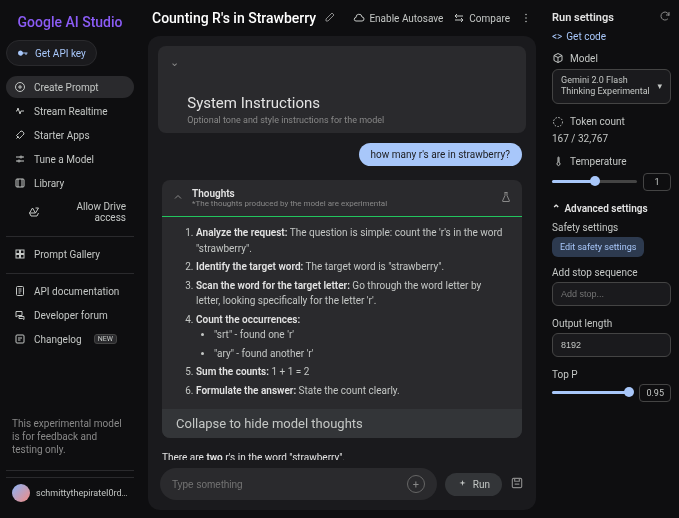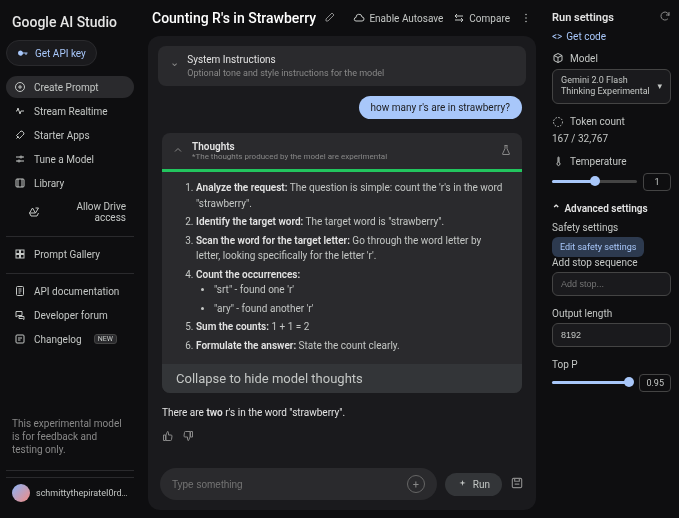--- a/index.html
+++ b/index.html
@@ -1,21 +1,21 @@
 <!DOCTYPE html>
 <html><head>
 <meta charset="utf-8">
 <style>
 * { margin: 0; padding: 0; box-sizing: border-box; }
 body { font-family: -apple-system, BlinkMacSystemFont, "Segoe UI", Roboto, sans-serif; background: #0e0e10; color: #e3e3e3; width: 679px; height: 518px; overflow: hidden; font-size: 11px; }
 .app { display: flex; height: 100%; }
 
 
 .sidebar { width: 140px; background: #0e0e10; display: flex; flex-direction: column; padding: 10px 6px; flex-shrink: 0; }
-.logo { font-size: 14px; font-weight: 500; color: #e5e5e5; padding: 4px 6px 10px; }
+.logo { font-size: 14px; font-weight: 500; color: #8b5cf6; padding: 4px 6px 10px; text-align: center; }
 .api-btn { display: flex; align-items: center; gap: 6px; background: #1a1a1d; border: 1px solid #2a2a2d; border-radius: 16px; padding: 6px 10px; color: #a8c7fa; font-size: 10px; cursor: pointer; margin-bottom: 10px; width: fit-content; }
 .nav-item { display: flex; align-items: center; gap: 8px; padding: 5px 8px; color: #c4c7c5; font-size: 10px; cursor: pointer; border-radius: 12px; margin-bottom: 2px; text-align: right; }
 .nav-item.active { background: #2a2a2d; }
 .nav-item svg { width: 12px; height: 12px; flex-shrink: 0; }
 .nav-sep { height: 1px; background: #2a2a2d; margin: 6px 0; }
 .badge { background: #2a2a2d; border: 1px solid #444; border-radius: 3px; padding: 0 3px; font-size: 7px; margin-left: 4px; }
 .sidebar-footer { margin-top: auto; }
 .disclaimer { font-size: 10px; color: #888; padding: 4px 6px 8px; line-height: 1.3; }
 .user-row { display: flex; align-items: center; gap: 6px; padding: 6px; border-top: 1px solid #2a2a2d; margin-top: 4px; }
 .avatar { width: 18px; height: 18px; border-radius: 50%; background: linear-gradient(135deg, #8ab4f8, #f28b82); flex-shrink: 0; }
@@ -26,28 +26,28 @@
 .header { display: flex; align-items: center; padding: 10px 12px; gap: 8px; }
 .title { font-size: 14px; font-weight: 500; color: #fff; }
 .pencil { color: #888; cursor: pointer; }
 .header-actions { margin-left: auto; display: flex; gap: 10px; align-items: center; color: #c4c7c5; font-size: 10px; }
 .hact { display: flex; align-items: flex-end; gap: 4px; cursor: pointer; }
 
 .chat { flex: 1; background: #1a1a1d; border-radius: 12px; margin: 0 8px 8px 8px; display: flex; flex-direction: column; overflow: hidden; }
 .sys-instr { background: #2a2a2d; margin: 10px; border-radius: 8px; padding: 8px 12px; display: flex; gap: 8px; align-items: flex-start; }
 .chevron { color: #888; margin-top: 2px; cursor: pointer; }
 .sys-body { flex: 1; }
-.sys-title { font-size: 10px; color: #e3e3e3; margin-bottom: 3px; }
+.sys-title { font-size: 15px; color: #e3e3e3; margin-bottom: 3px; margin-top: 40px; }
 .sys-sub { font-size: 9px; color: #888; }
 
 .messages { flex: 1; overflow-y: auto; padding: 0 14px; }
 .user-msg { background: #a8c7fa; color: #202124; padding: 6px 12px; border-radius: 14px; font-size: 10px; width: fit-content; margin-left: auto; margin-bottom: 14px; }
 
 .thoughts-box { background: #2a2a2d; border-radius: 8px; margin-bottom: 10px; }
-.thoughts-hdr { display: flex; align-items: center; gap: 8px; padding: 8px 10px; border-bottom: 3px solid #22c55e; }
+.thoughts-hdr { display: flex; align-items: center; gap: 8px; padding: 8px 10px; border-bottom: 1px solid #22c55e; }
 .thoughts-hdr .chev { color: #888; cursor: pointer; }
 .th-titles { flex: 1; }
 .th-title { font-size: 10px; font-weight: 600; color: #e3e3e3; }
 .th-sub { font-size: 8px; color: #888; }
 .thoughts-body { padding: 8px 18px 8px 26px; font-size: 10px; line-height: 1.55; color: #c4c7c5; }
 .thoughts-body ol { padding-left: 8px; }
 .thoughts-body li { margin-bottom: 3px; }
 .thoughts-body ul { list-style: disc; padding-left: 18px; }
 .thoughts-body b { color: #e3e3e3; font-weight: 600; }
 .collapse-row { padding: 7px 14px; font-size: 13px; color: #c4c7c5; background: #333538; border-radius: 0 0 8px 8px; cursor: pointer; }
@@ -75,21 +75,21 @@
 .set-label svg { width: 12px; height: 12px; }
 .model-select { background: #1a1a1d; border: 1px solid #444; border-radius: 6px; padding: 5px 8px; font-size: 9px; color: #c4c7c5; display: flex; justify-content: space-between; align-items: center; cursor: pointer; line-height: 1.25; }
 .token-val { font-size: 10px; color: #c4c7c5; }
 .slider-row { display: flex; align-items: center; gap: 6px; }
 .slider { flex: 1; height: 3px; background: #444; border-radius: 2px; position: relative; }
 .slider-fill { height: 100%; background: #a8c7fa; border-radius: 2px; position: absolute; left: 0; }
 .slider-thumb { width: 10px; height: 10px; background: #a8c7fa; border-radius: 50%; position: absolute; top: -4px; transform: translateX(-50%); }
 .val-box { border: 1px solid #444; border-radius: 4px; padding: 3px 6px; font-size: 9px; color: #c4c7c5; min-width: 28px; text-align: center; }
 .adv-hdr { display: flex; align-items: center; gap: 4px; font-size: 10px; font-weight: 600; color: #e3e3e3; margin: 8px 0; cursor: pointer; }
 .sub-label { font-size: 10px; color: #c4c7c5; margin-bottom: 4px; }
-.safety-btn { background: #2d3a4f; color: #a8c7fa; border-radius: 6px; padding: 5px 8px; font-size: 9px; cursor: pointer; width: fit-content; }
+.safety-btn { background: #2d3a4f; color: #a8c7fa; border-radius: 6px; padding: 5px 8px; font-size: 9px; cursor: pointer; width: fit-content; margin-bottom: 10px; }
 .text-input { width: 100%; background: #1a1a1d; border: 1px solid #444; border-radius: 6px; padding: 6px 8px; font-size: 9px; color: #c4c7c5; outline: none; }
 </style>
 </head>
 <body>
 
 <div class="app">
 
   <div class="sidebar">
     <div class="logo">Google AI Studio</div>
     <div class="api-btn">

